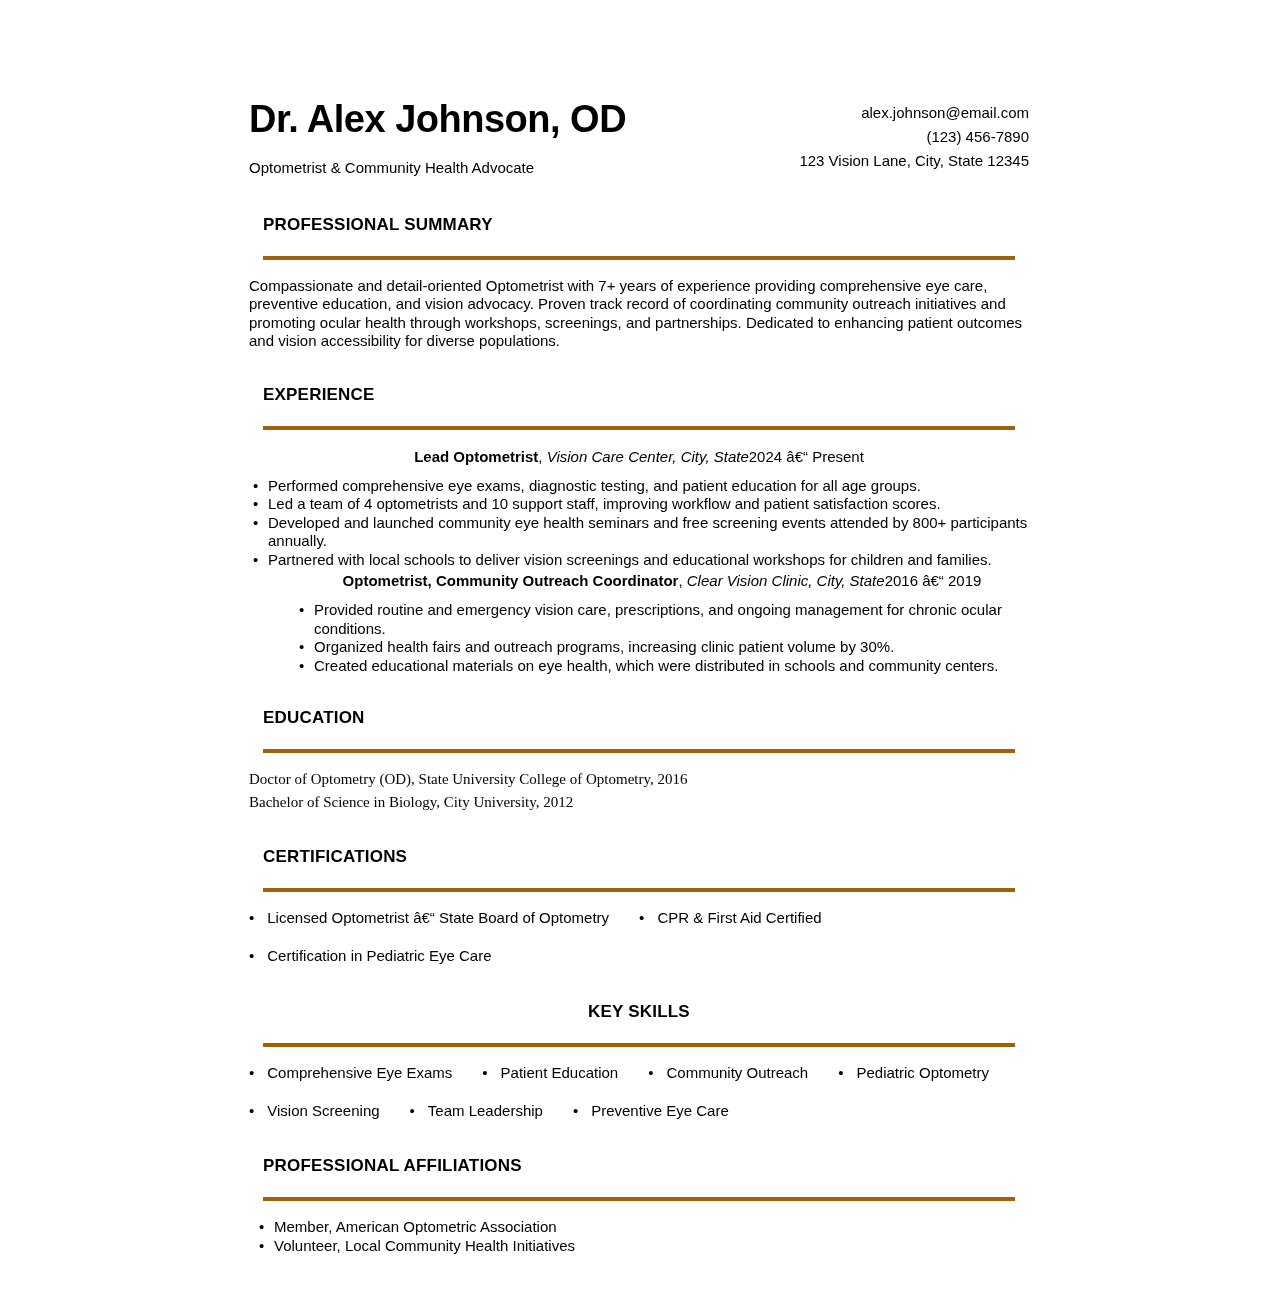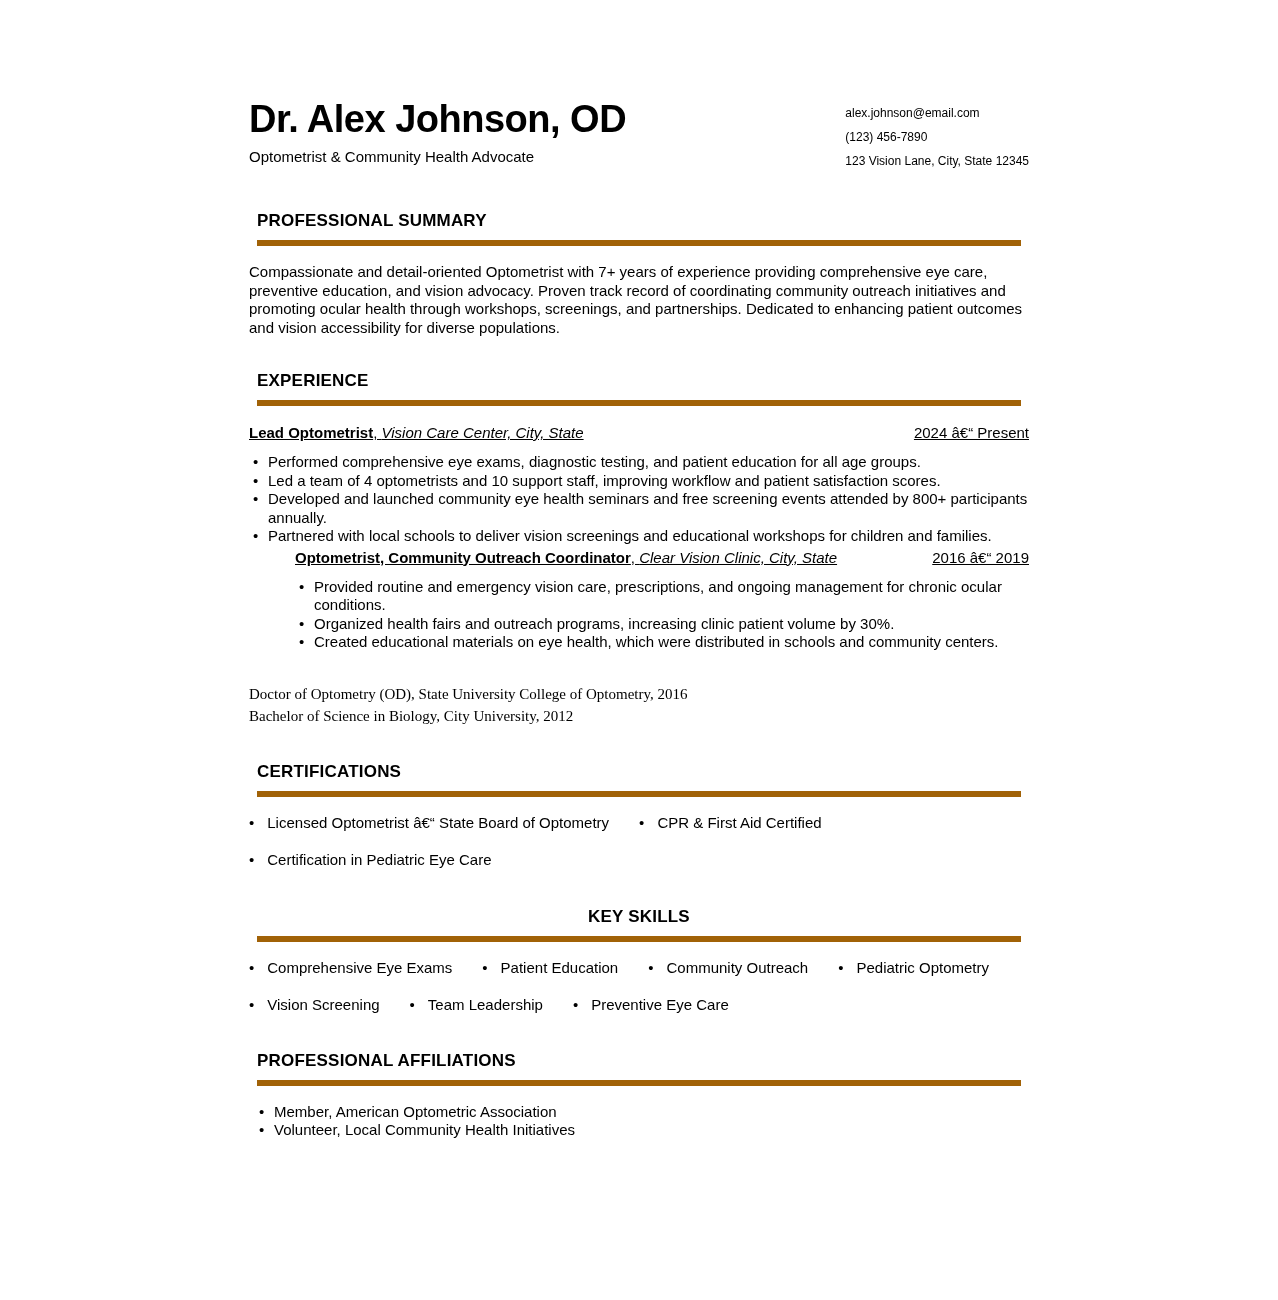--- a/index.html
+++ b/index.html
@@ -28,65 +28,64 @@
     align-items: flex-start;
   }
   .name {
     margin: 0;
     font-size: 38px;
     font-weight: bold;
     line-height: 1.05;
     letter-spacing: -0.5px;
   }
   .subtitle {
-    margin-top: 8px;
+    margin-top: 19px;
     font-size: 15px;
     line-height: 18px;
   }
   .contact {
-    text-align: left;
-    font-size: 12px;
+    text-align: right;
+    font-size: 15px;
     line-height: 24px;
     padding-top: 1px;
   }
 
   
   .section { margin-top: 34px; }
   .section-summary { margin-top: 38px; }
   .section-education { margin-top: 33px; }
   .section-certifications { margin-top: 36px; }
   .section-skills { margin-top: 37px; text-align: center; }
   .section-affiliations { margin-top: 36px; }
 
   .section-title {
-    margin: 8px;
+    margin: 14px;
     font-size: 17px;
     font-weight: bold;
     line-height: 20px;
     letter-spacing: 0.2px;
-    padding-bottom: 9px;
-    border-bottom: 6px solid #a16207;
+    padding-bottom: 21px;
+    border-bottom: 4px solid #a16207;
   }
 
   .summary-text {
     margin: 17px 0 4px 0;
     font-size: 15px;
     line-height: 18.5px;
   }
 
   
   .job { margin-top: 17px; }
   .job + .job { margin-top: 2px; margin-left: 46px; }
   .job-header {
     display: flex;
-    justify-content: space-between;
+    justify-content: center;
     align-items: baseline;
     font-size: 15px;
     line-height: 19px;
-    text-decoration: underline;
   }
   .job-role { font-weight: bold; }
   .job-org { font-style: italic; }
   .job-dates { font-size: 15px; white-space: nowrap; }
 
   ul.bullets {
     list-style: none;
     margin: 11px 0 0 0;
     padding: 0 0 0 4px;
     font-size: 15px;
@@ -192,20 +191,21 @@
           </li>
         <li>
             <span class="dot">•</span>
             <span>Created educational materials on eye health, which were distributed in schools and community centers.</span>
           </li>
       </ul>
     </div>
   </section>
 
   <section class="section section-education">
+    <h2 class="section-title">EDUCATION</h2>
     <p class="edu-item">Doctor of Optometry (OD), State University College of Optometry, 2016</p>
     <p class="edu-item">Bachelor of Science in Biology, City University, 2012</p>
   </section>
 
   <section class="section section-certifications">
     <h2 class="section-title">CERTIFICATIONS</h2>
     <div class="inline-list">
       <div class="inline-item">
           <span class="dot">•</span>
           <span>Licensed Optometrist â€“ State Board of Optometry</span>

